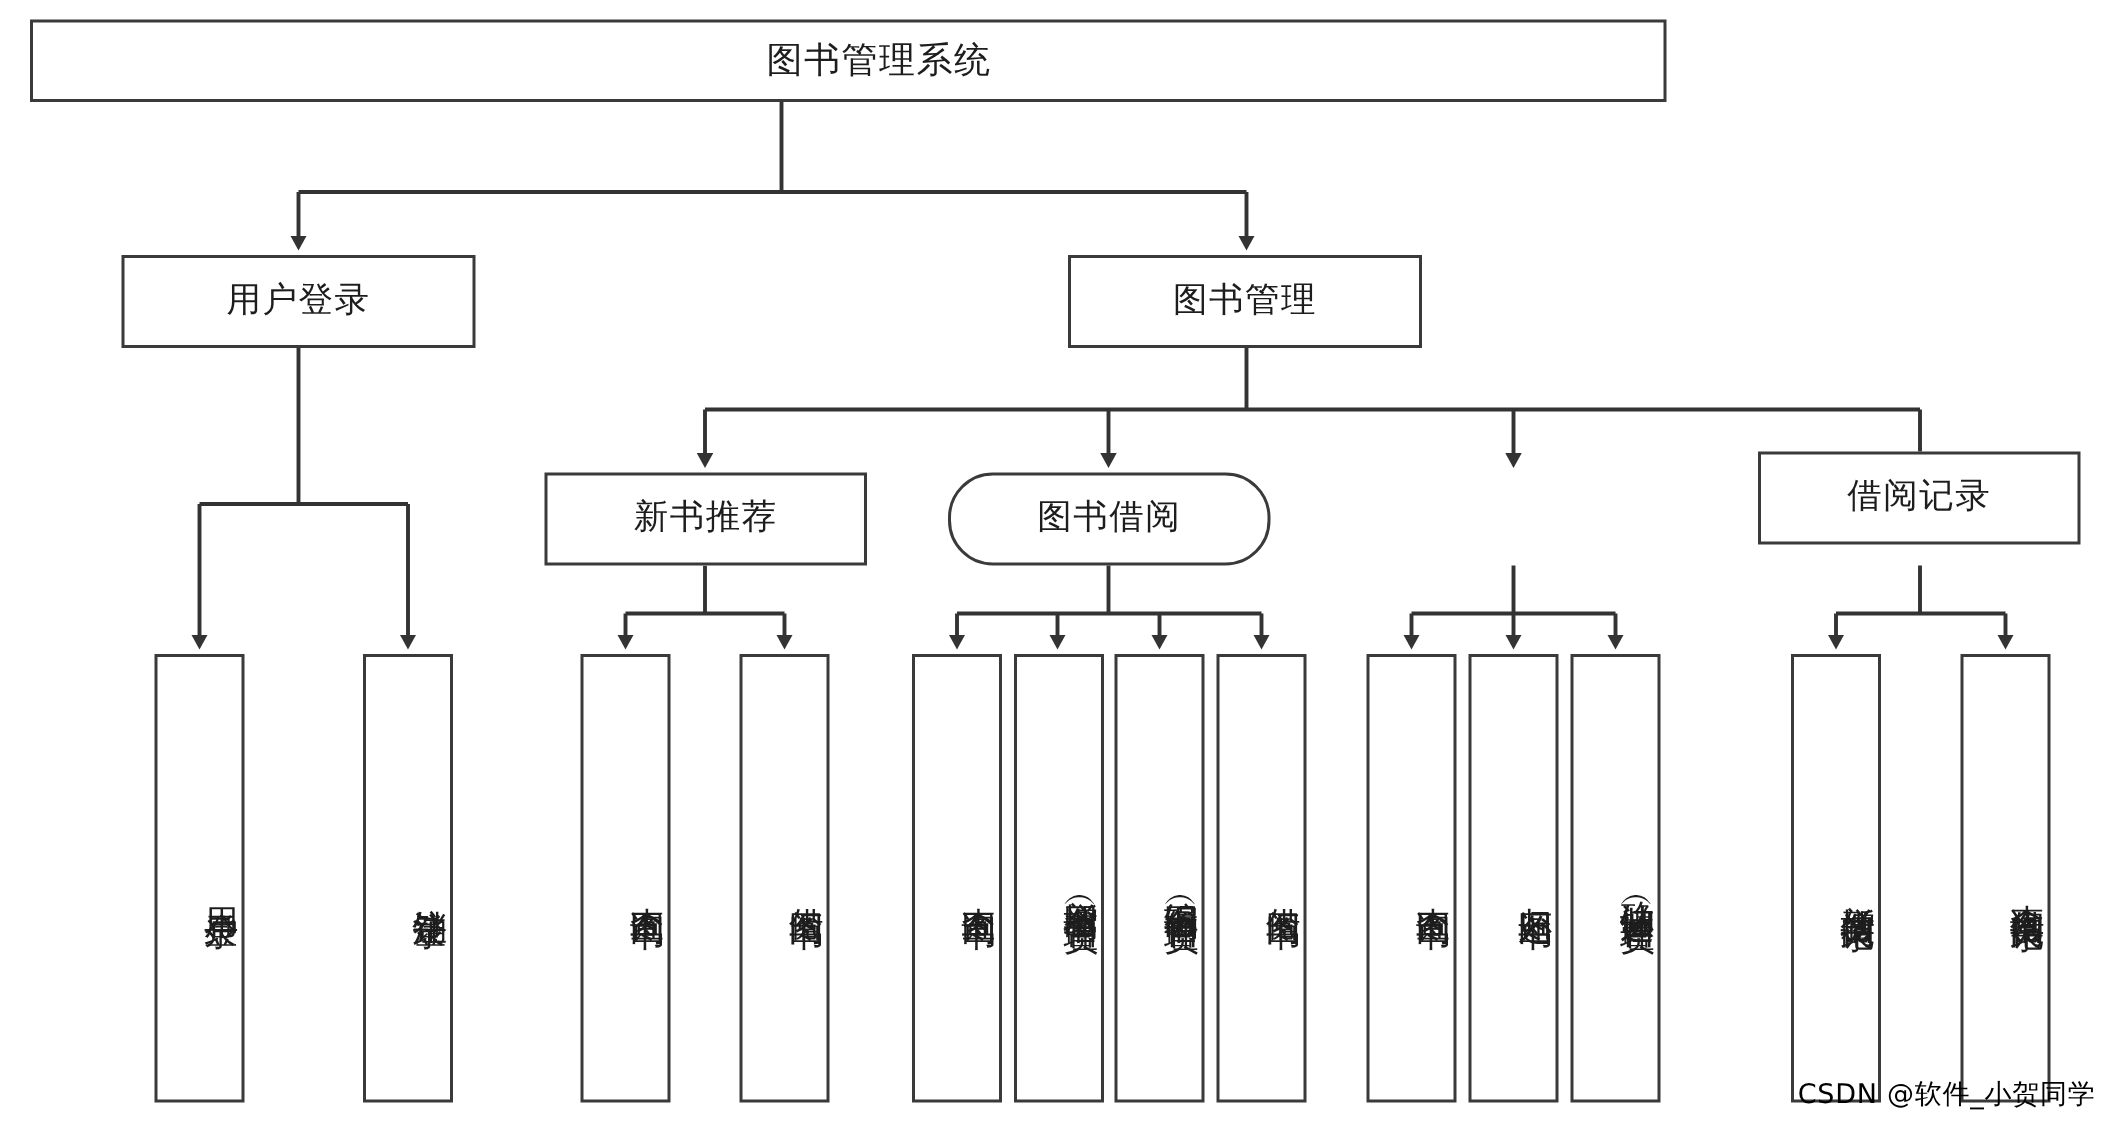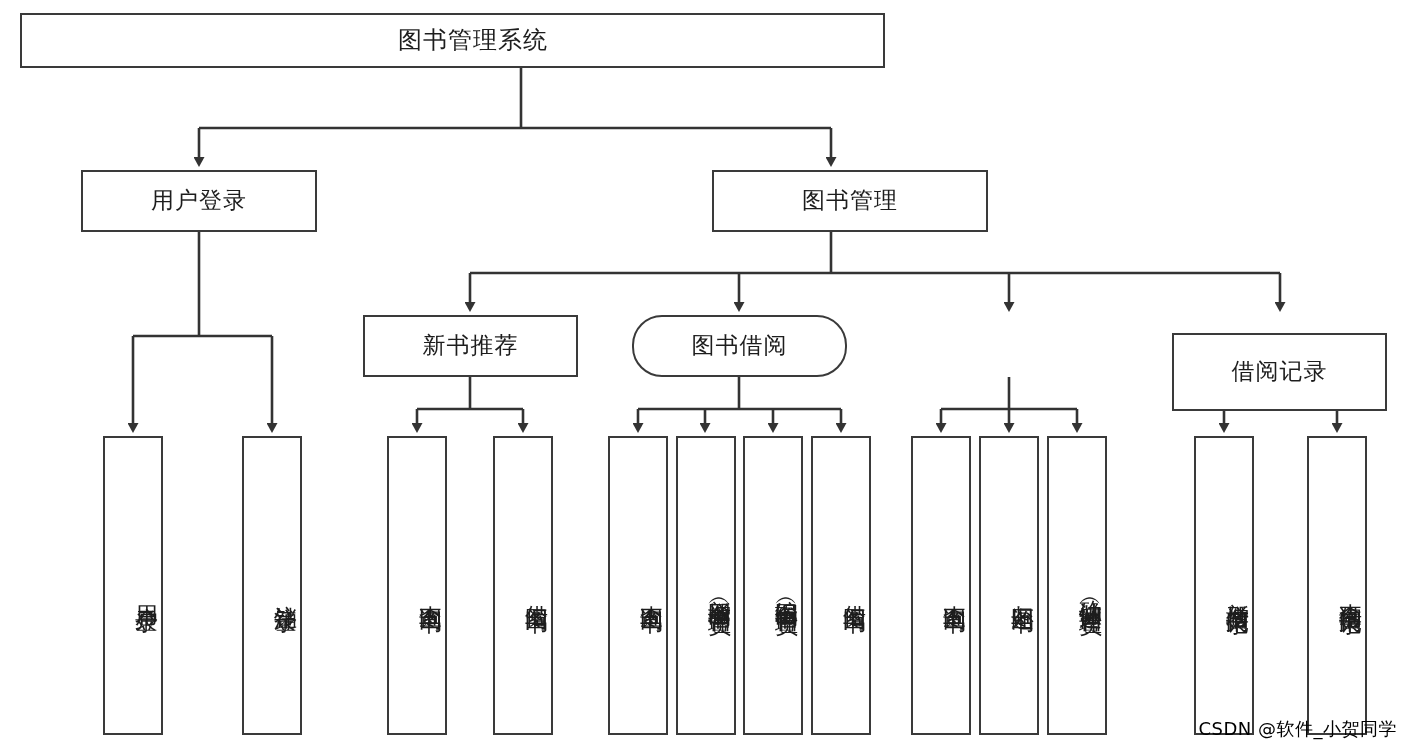--- a/index.html
+++ b/index.html
@@ -117,42 +117,42 @@
       <path d="M1009,409 L1009,424" marker-end="url(#arw)"></path>
       <path d="M1077,409 L1077,424" marker-end="url(#arw)"></path>
 
       <path d="M1280,377 L1280,409"></path>
       <path d="M1224,409 L1337,409"></path>
       <path d="M1224,409 L1224,424" marker-end="url(#arw)"></path>
       <path d="M1337,409 L1337,424" marker-end="url(#arw)"></path>
     </g>
   </svg>
 
-  <div class="node horiz root" style="left:20px; top:13px; width:865px; height:55px;padding-left:41px;">
+  <div class="node horiz root" style="left:20px; top:13px; width:1091px; height:55px;padding-left:41px;">
     <span>图书管理系统</span>
   </div>
 
   <div class="node horiz" style="left:81px; top:170px; width:236px; height:62px;">
     <span>用户登录</span>
   </div>
 
-  <div class="node horiz" style="left:712px; top:170px; width:276px; height:62px;">
+  <div class="node horiz" style="left:712px; top:170px; width:236px; height:62px;">
     <span>图书管理</span>
   </div>
 
   <div class="node horiz" style="left:363px; top:315px; width:215px; height:62px;">
     <span>新书推荐</span>
   </div>
 
   <div class="node horiz" style="left:632px; top:315px; width:215px; height:62px;border-radius:30px;">
     <span>图书借阅</span>
   </div>
 
 
-  <div class="node horiz" style="left:1172px; top:333px; width:215px; height:78px;">
+  <div class="node horiz" style="left:1172px; top:301px; width:215px; height:62px;">
     <span>借阅记录</span>
   </div>
 
   <div class="node vert" style="left:103px; top:436px; width:60px; height:299px;">
     <span>用户登录</span>
   </div>
 
   <div class="node vert" style="left:242px; top:436px; width:60px; height:299px;">
     <span>注销登录</span>
   </div>

